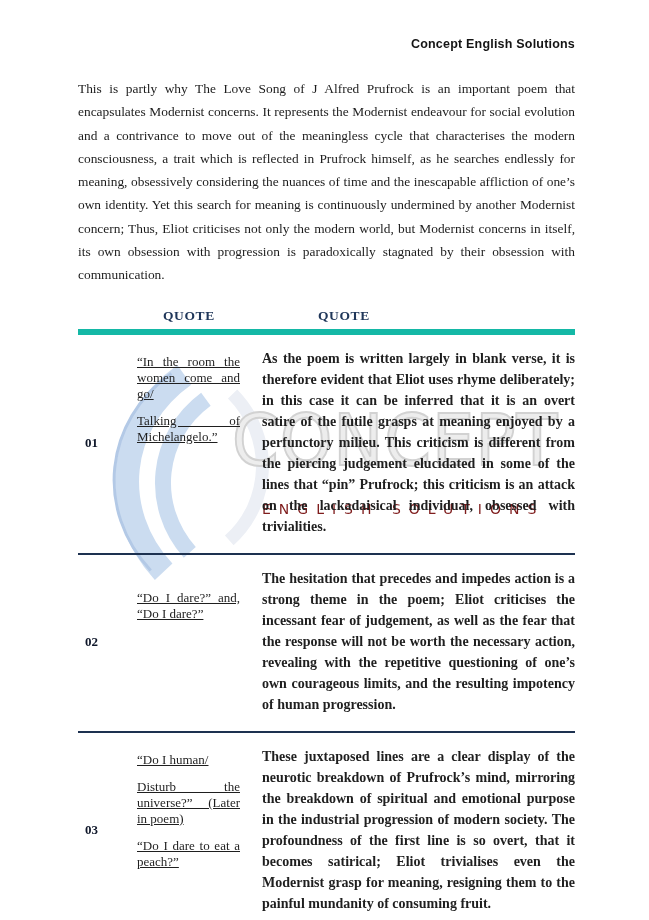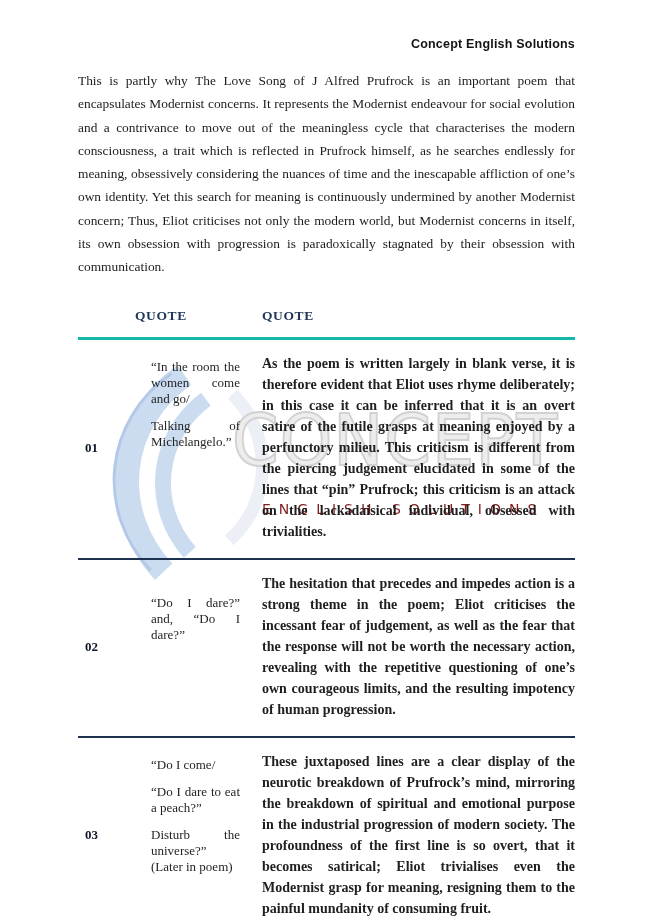--- a/index.html
+++ b/index.html
@@ -32,49 +32,49 @@
   
   .content{position:absolute;inset:0;z-index:1;}
   .doc-header{
     position:absolute;left:78px;top:37px;width:497px;
     display:flex;justify-content:flex-end;
     font-family:"Liberation Sans", sans-serif;
     font-size:12.5px;font-weight:600;color:#141414;
     letter-spacing:0.2px;
   }
   .intro{
-    position:absolute;left:78px;top:69px;width:497px;
+    position:absolute;left:78px;top:77px;width:497px;
     margin:0;
     font-size:13.4px;line-height:23.25px;
     text-align:justify;color:#1c1c1c;
   }
   
   .quote-table{position:absolute;left:78px;top:308px;width:497px;}
   .t-row{
     display:grid;
     grid-template-columns:57px 105px 1fr;
   }
-  .t-head{padding-bottom:13px;border-bottom:3px solid #14b8a6;}
+  .t-head{padding-bottom:5px;border-bottom:6px solid #14b8a6;gap:28px;}
   .t-head .cell{
     font-size:13.5px;font-weight:bold;color:#20375a;
     letter-spacing:0.6px;
   }
   .t-head .cell.p{padding-left:22px;}
   .body-row{padding:13px 0 16px 0;}
   .body-row.divided{border-bottom:2px solid #1d3150;}
   .cell-num{
     font-size:13px;font-weight:bold;color:#0f172a;
     padding-left:7px;align-self:center;
   }
   .cell-quote{
     font-size:13px;line-height:15.9px;text-align:justify;
     align-self:start;padding-top:6px;
   }
   .body-row.r2 .cell-quote{padding-top:22px;}
-  .cell-quote p{margin:0 0 11px 16px;}
+  .cell-quote p{margin:0 0 11px 2px;text-decoration:underline;}
   .cell-quote p:last-child{margin-bottom:0;}
   .cell-point{
     font-size:14px;line-height:21px;text-align:justify;
     padding-left:22px;align-self:start;font-weight:bold;
   }
 </style>
 </head>
 <body>
 
 <div class="page">
@@ -121,22 +121,22 @@
         <div class="cell-num">02</div>
         <div class="cell-quote">
           <p>“Do I dare?” and, “Do I dare?”</p>
         </div>
         <div class="cell-point">The hesitation that precedes and impedes action is a strong theme in the poem; Eliot criticises the incessant fear of judgement, as well as the fear that the response will not be worth the necessary action, revealing with the repetitive questioning of one’s own courageous limits, and the resulting impotency of human progression.</div>
       </div>
 
       <div class="t-row body-row r3">
         <div class="cell-num">03</div>
         <div class="cell-quote">
-          <p>“Do I come/</p>
+          <p>“Do I human/</p>
+          <p>Disturb the universe?” (Later in poem)</p>
           <p>“Do I dare to eat a peach?”</p>
-          <p>Disturb the universe?” (Later in poem)</p>
         </div>
         <div class="cell-point">These juxtaposed lines are a clear display of the neurotic breakdown of Prufrock’s mind, mirroring the breakdown of spiritual and emotional purpose in the industrial progression of modern society. The profoundness of the first line is so overt, that it becomes satirical; Eliot trivialises even the Modernist grasp for meaning, resigning them to the painful mundanity of consuming fruit.</div>
       </div>
 
     </section>
   </div>
 </div>
 
 </body></html>

